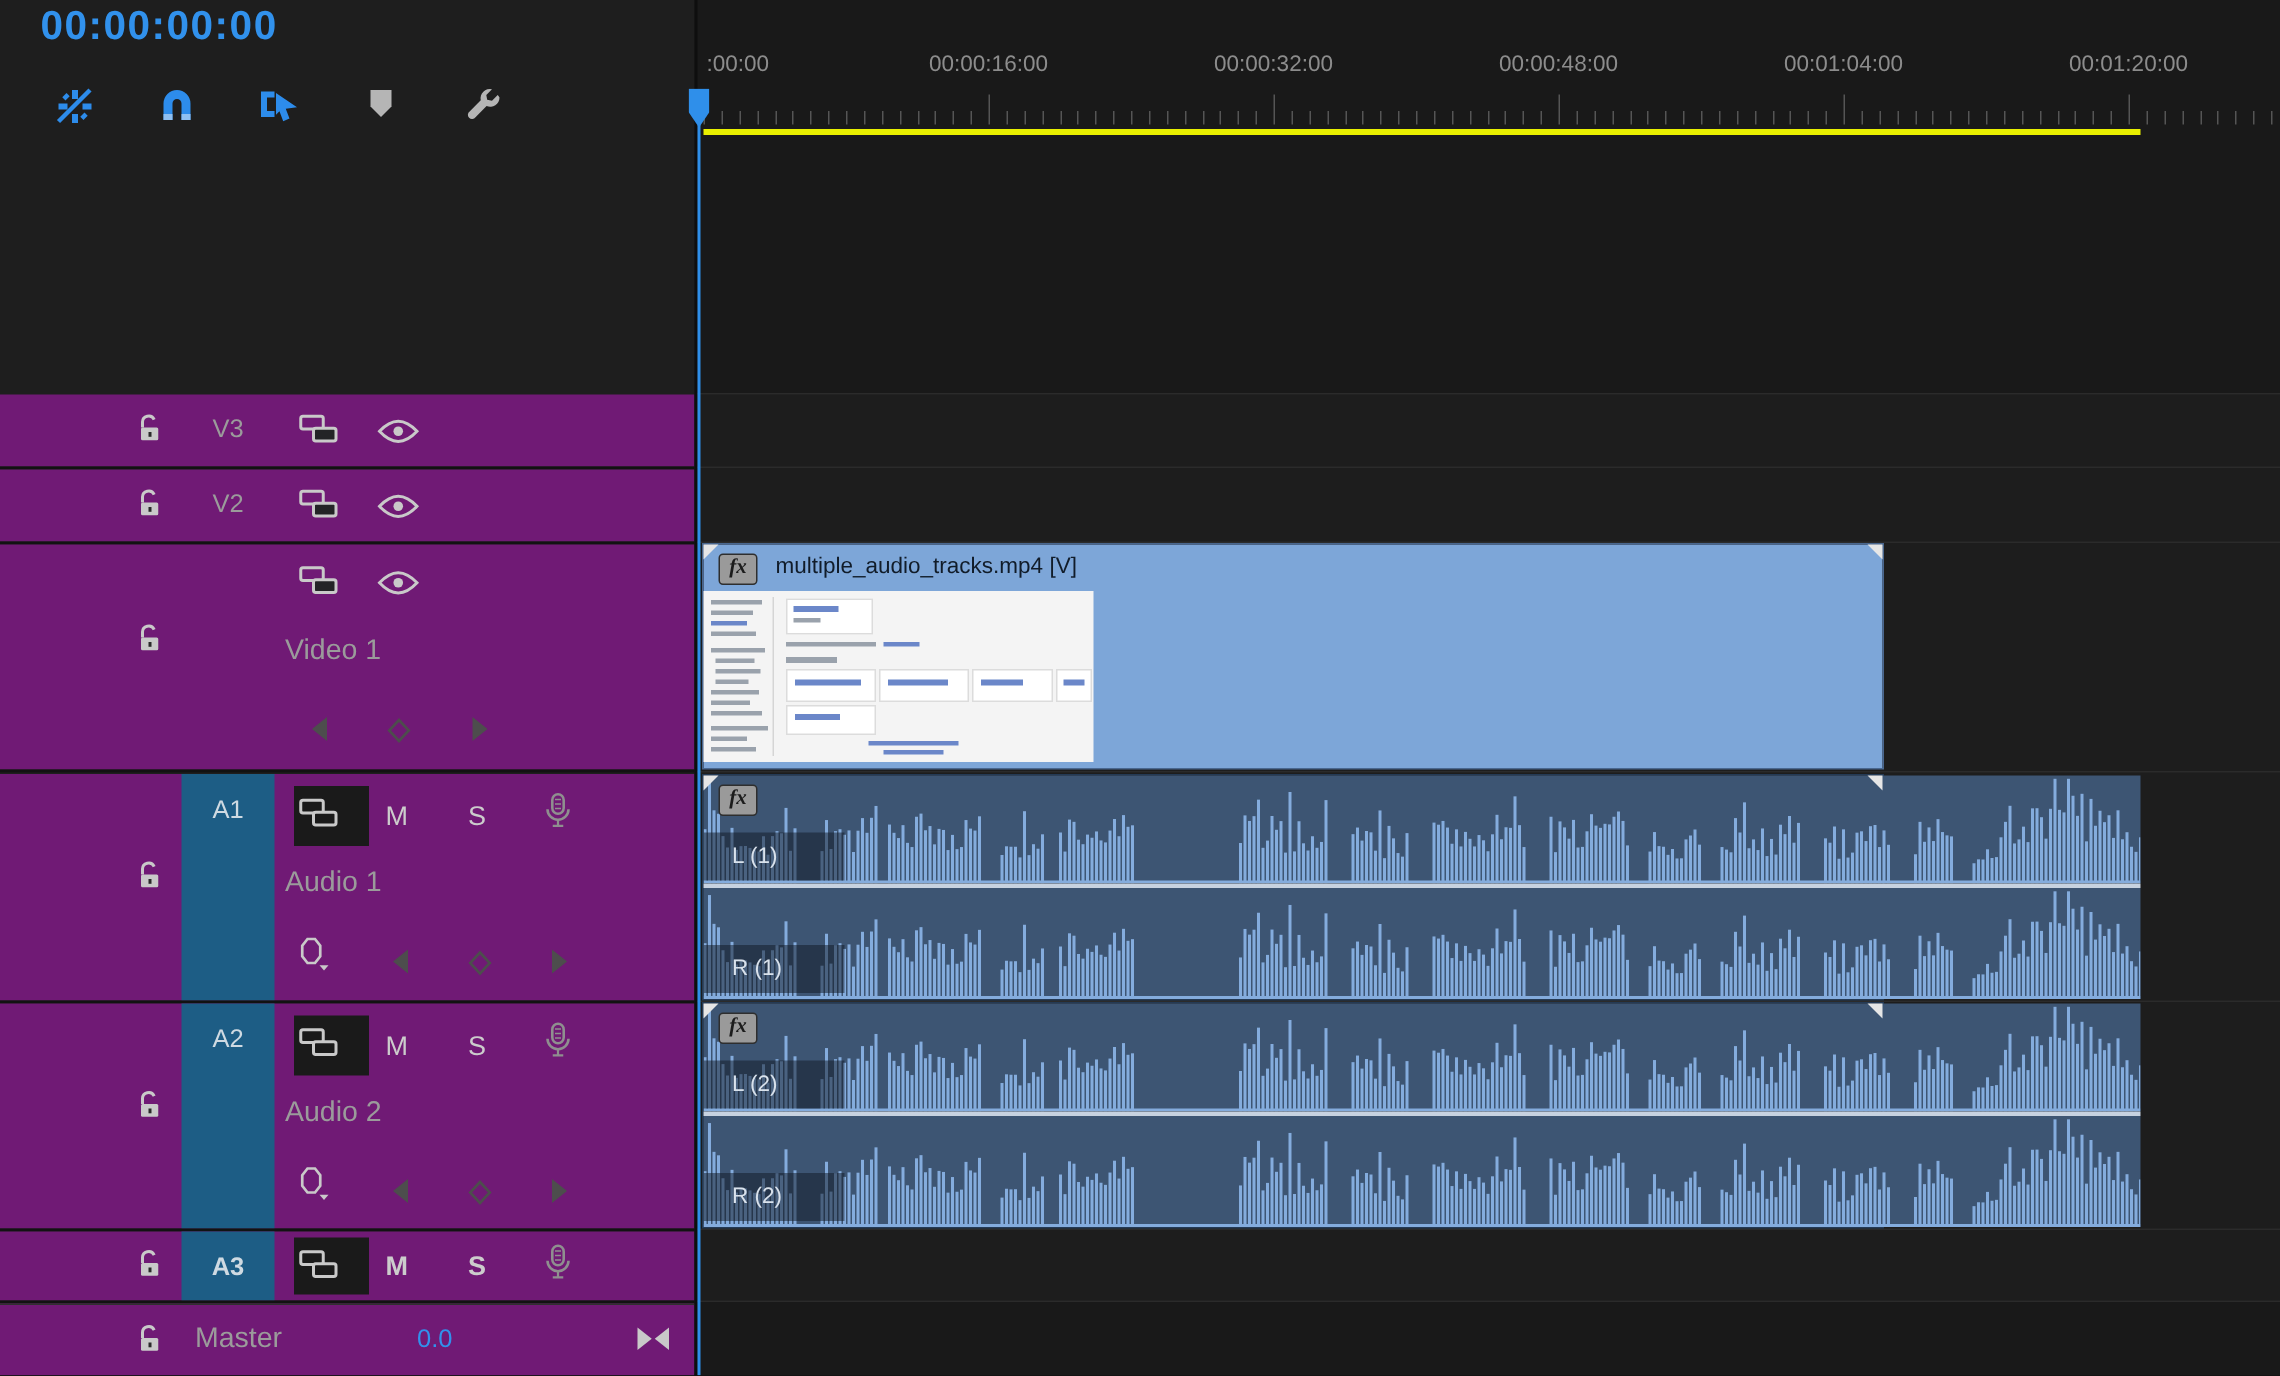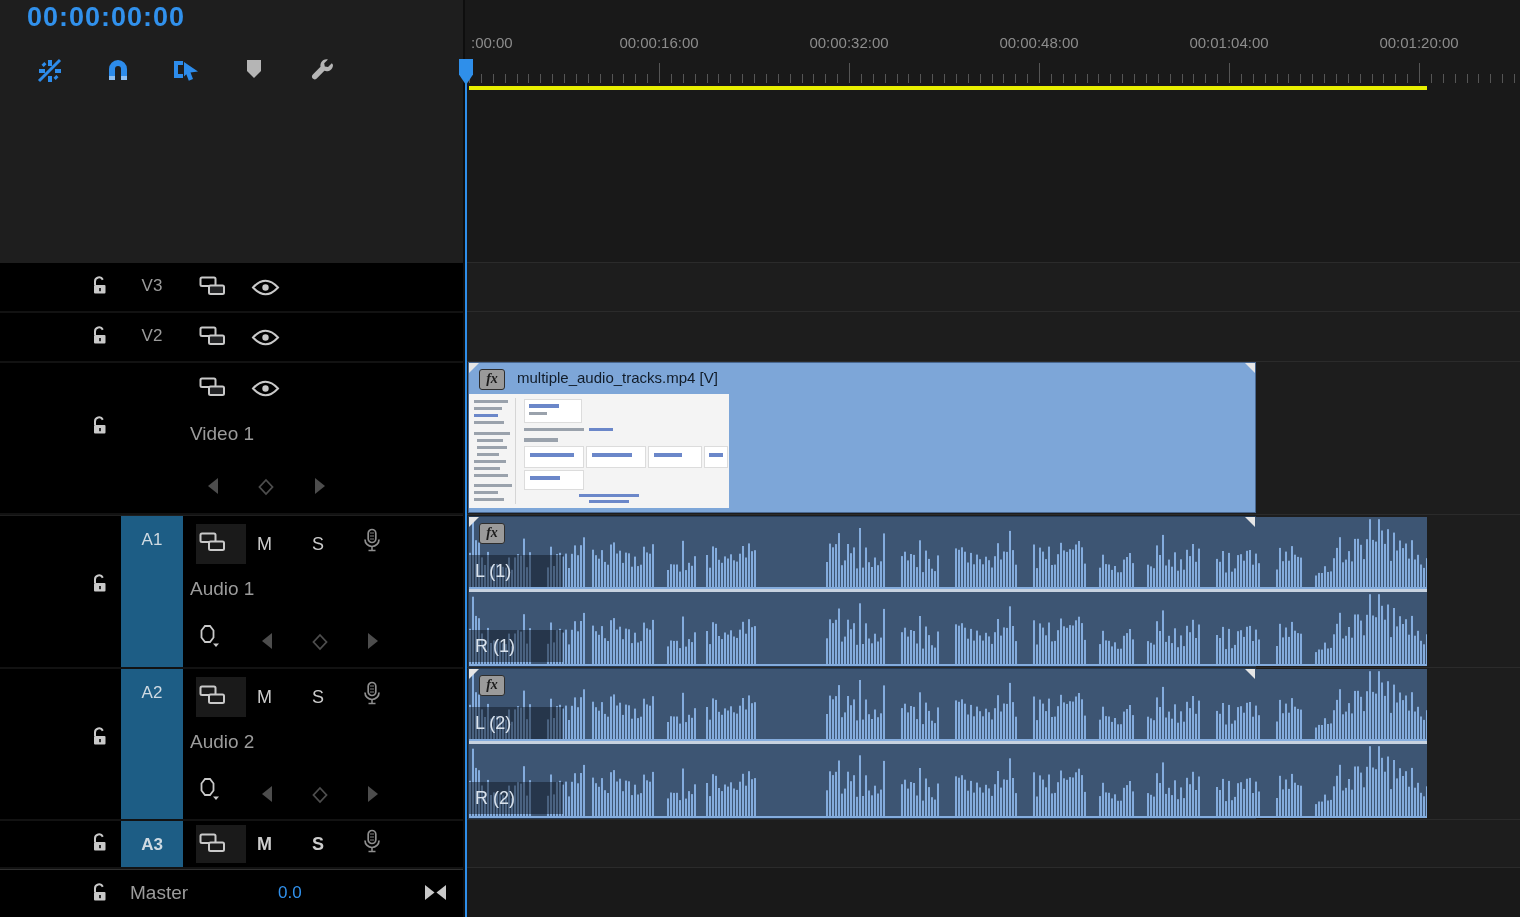--- a/index.html
+++ b/index.html
@@ -5,21 +5,21 @@
   html,body{margin:0;padding:0;background:#101010;}
   #stage{position:relative;width:1520px;height:917px;overflow:hidden;
          background:#1b1b1b;font-family:"Liberation Sans",sans-serif;
          -webkit-font-smoothing:antialiased;}
   .abs{position:absolute;}
   
   #header-panel{position:absolute;left:0;top:0;width:463px;height:917px;background:#1e1e1e;}
   #timecode{position:absolute;left:27px;top:2px;font-size:27px;font-weight:bold;
             letter-spacing:1px;color:#3191ec;}
   .tool-icon{position:absolute;top:57px;width:28px;height:28px;cursor:pointer;}
-  .hdr-row{position:absolute;left:0;width:463px;background:#000000;}
+  .hdr-row{position:absolute;left:0;width:463px;background:#701a75;}
   .hdr-sep{position:absolute;left:0;width:463px;height:2px;background:#121212;}
   .target-cell{position:absolute;left:121px;top:0;bottom:0;width:62px;background:#1d5d85;
                display:flex;align-items:flex-start;justify-content:center;cursor:pointer;}
   .target-cell span{margin-top:14px;font-size:17px;color:#cfdae2;}
   .track-letter{position:absolute;left:121px;width:62px;text-align:center;
                 font-size:17px;color:#9b9b9b;cursor:pointer;}
   .lockbtn{position:absolute;left:91px;cursor:pointer;}
   .track-name{position:absolute;left:190px;font-size:19px;color:#9b9b9b;cursor:pointer;}
   .ms{position:absolute;font-size:18px;color:#cccccc;cursor:pointer;}
   .icon-darkbg{position:absolute;background:#1a1a1a;}
@@ -48,21 +48,21 @@
   .th{position:absolute;background:#9aa2ac;}
   .thb{position:absolute;background:#6b87c9;}
   .thcard{position:absolute;background:#ffffff;border:1px solid #dcdcdc;}
   #thumb-divider{position:absolute;left:46px;top:4px;width:1px;height:106px;background:#d5d5d5;}
   
   .audio-clip{outline:1px solid #243a55;}
   .lane{position:absolute;left:0;width:958px;background:#3d5573;overflow:hidden;}
   .lane svg{position:absolute;left:0;bottom:0;}
   .lane-sep{position:absolute;left:0;width:958px;height:3px;background:#c7d2e0;}
   .chan-chip{position:absolute;left:0;width:94px;height:32px;background:rgba(16,24,36,0.50);
-             color:#d9e2ec;font-size:18px;line-height:32px;padding-left:6px;box-sizing:border-box;z-index:2;}
+             color:#d9e2ec;font-size:15px;line-height:32px;padding-left:19px;box-sizing:border-box;z-index:2;}
   
   #playhead-line{position:absolute;left:465px;top:83px;width:2px;height:834px;background:#2f8fea;z-index:20;}
   #playhead-head{position:absolute;left:459px;top:59px;width:14px;height:26px;background:#2f8fea;z-index:21;
     clip-path:polygon(0 0,100% 0,100% 60%,50% 100%,0 60%);cursor:grab;}
   .navarrow{position:absolute;cursor:pointer;}
 </style>
 </head>
 <body>
 
 <div id="stage">

